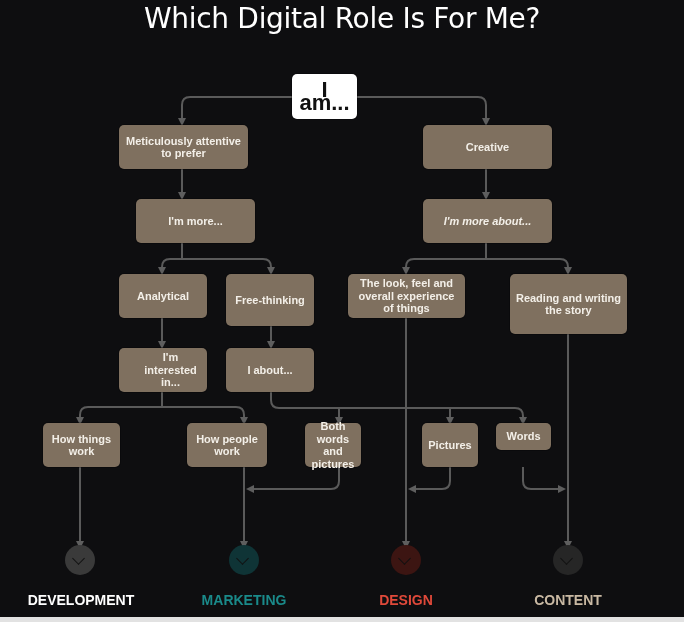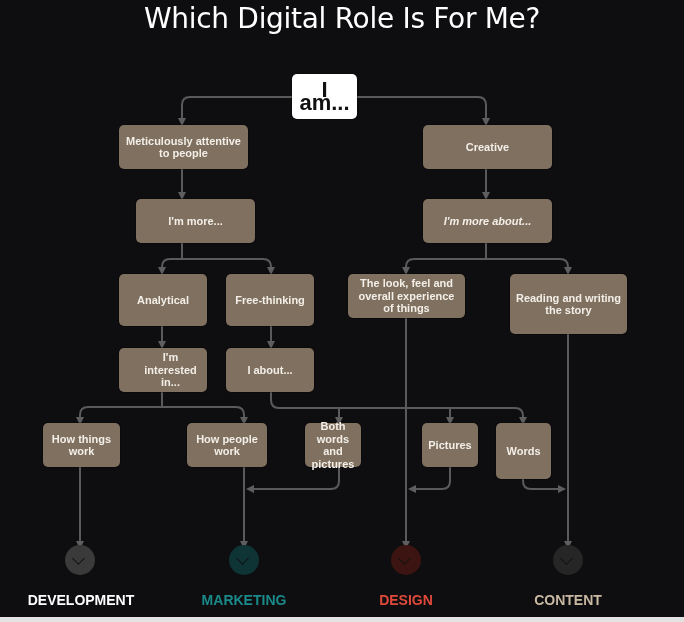--- a/index.html
+++ b/index.html
@@ -95,39 +95,39 @@
     <path d="M339,467 V481 Q339,489 331,489 H250" marker-end="url(#arr)"></path>
 
     <path d="M450,467 V481 Q450,489 442,489 H412" marker-end="url(#arr)"></path>
 
     <path d="M523,467 V481 Q523,489 531,489 H562" marker-end="url(#arr)"></path>
   </g>
 </svg>
 
 <div class="node root" style="left:292px;top:74px;width:65px;height:45px;">I am...</div>
 
-<div class="node" style="left:119px;top:125px;width:129px;height:44px;">Meticulously attentive to people</div>
+<div class="node" style="left:119px;top:125px;width:129px;height:44px;">Meticulously attentive to prefer</div>
 <div class="node" style="left:423px;top:125px;width:129px;height:44px;">Creative</div>
 
 <div class="node" style="left:136px;top:199px;width:119px;height:44px;">I'm more...</div>
 <div class="node" style="left:423px;top:199px;width:129px;height:44px;font-style:italic;">I'm more about...</div>
 
-<div class="node" style="left:119px;top:274px;width:88px;height:52px;">Analytical</div>
+<div class="node" style="left:119px;top:274px;width:88px;height:44px;">Analytical</div>
 <div class="node" style="left:226px;top:274px;width:88px;height:52px;">Free-thinking</div>
 <div class="node" style="left:348px;top:274px;width:117px;height:44px;">The look, feel and overall experience of things</div>
 <div class="node" style="left:510px;top:274px;width:117px;height:60px;text-align:center;">Reading and writing the story</div>
 
 <div class="node" style="left:119px;top:348px;width:88px;height:44px;padding-left:19px;">I'm interested in...</div>
 <div class="node" style="left:226px;top:348px;width:88px;height:44px;">I about...</div>
 
 <div class="node" style="left:43px;top:423px;width:77px;height:44px;">How things work</div>
 <div class="node" style="left:187px;top:423px;width:80px;height:44px;">How people work</div>
 <div class="node" style="left:305px;top:423px;width:56px;height:44px;">Both words and pictures</div>
 <div class="node" style="left:422px;top:423px;width:56px;height:44px;">Pictures</div>
-<div class="node" style="left:496px;top:423px;width:55px;height:56px;">Words</div>
+<div class="node" style="left:496px;top:423px;width:55px;height:27px;">Words</div>
 
 <div class="outcome" style="left:65px;top:545px;background:#3a3a3a;">
   <span class="chev"></span>
 </div>
 <div class="outcome" style="left:229px;top:545px;background:#0f3436;">
   <span class="chev"></span>
 </div>
 <div class="outcome" style="left:391px;top:545px;background:#3c1512;">
   <span class="chev"></span>
 </div>

